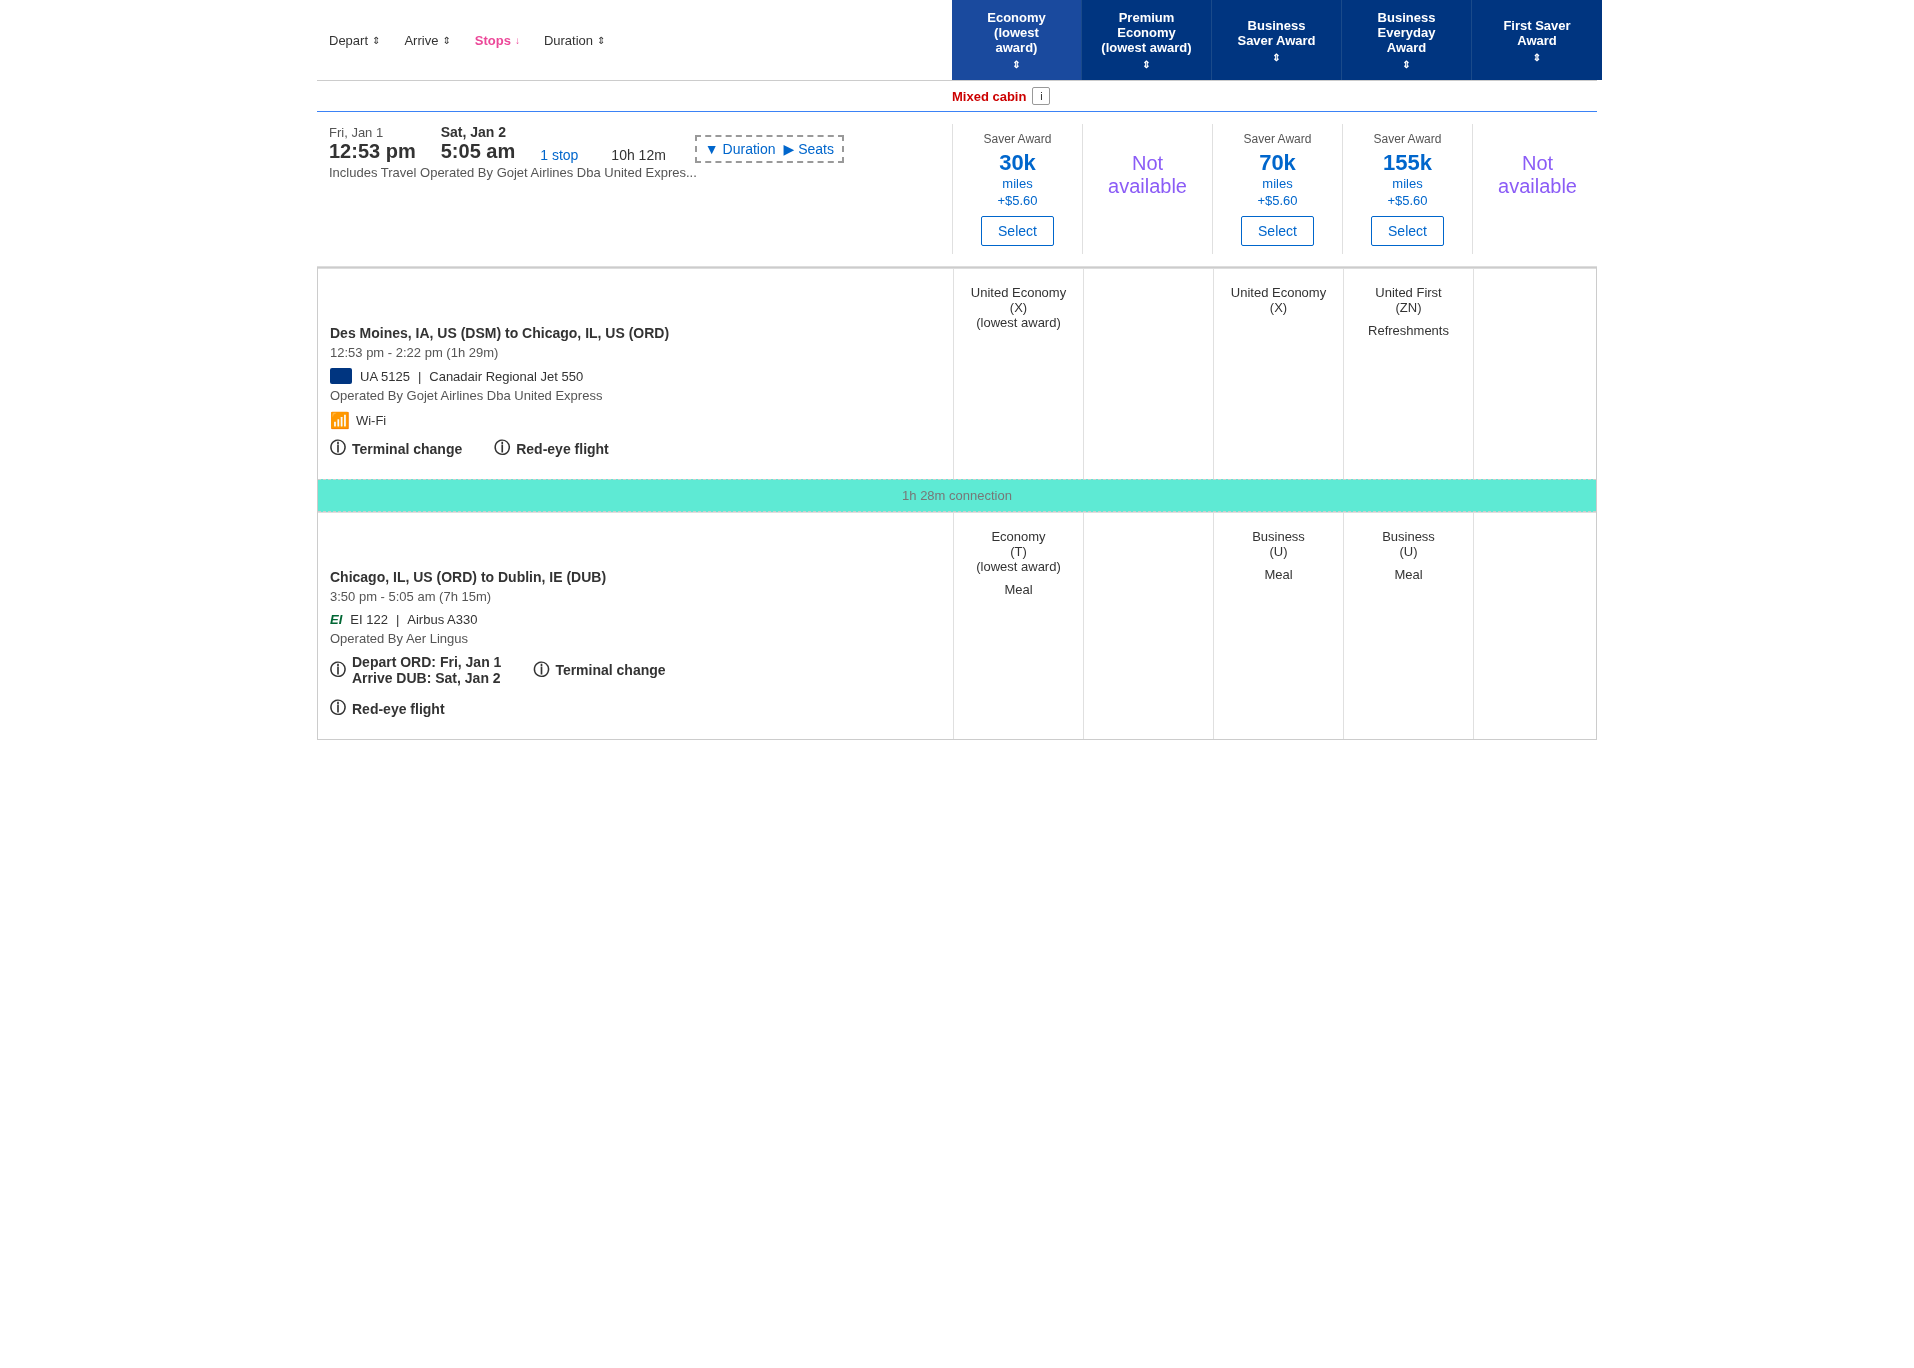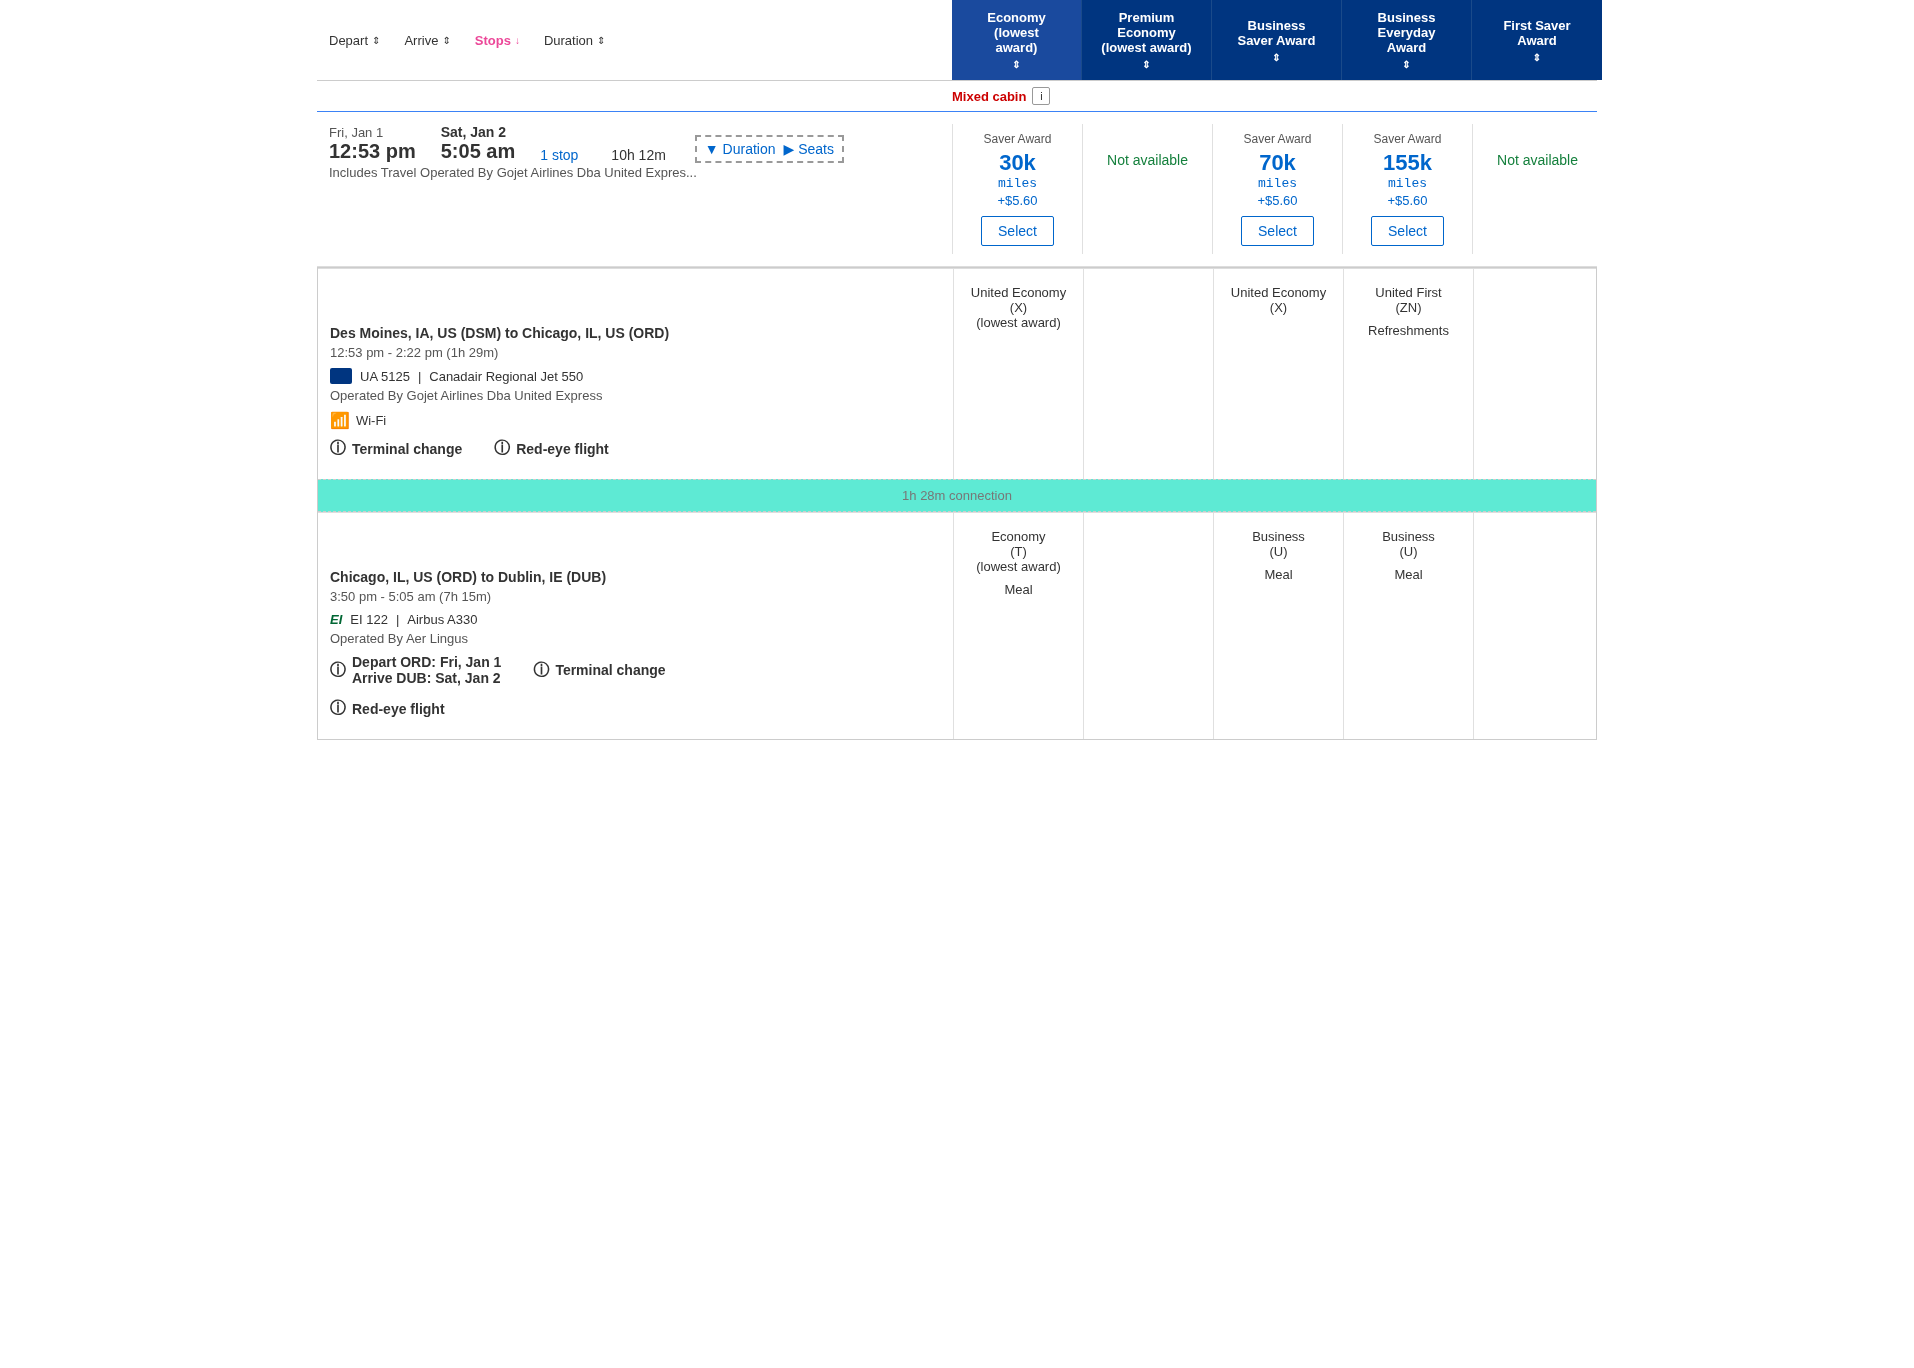--- a/index.html
+++ b/index.html
@@ -114,32 +114,32 @@
       text-align: center;
       padding: 8px;
       border-left: 1px solid #e0e0e0;
       display: flex;
       flex-direction: column;
       align-items: center;
       justify-content: flex-start;
     }
     .award-label { font-size: 12px; color: #555; margin-bottom: 4px; }
     .miles-amount { font-size: 22px; font-weight: bold; color: #0066cc; line-height: 1.2; }
-    .miles-unit { font-size: 13px; color: #0066cc; font-family: Liberation Mono, monospace; }
+    .miles-unit { font-size: 13px; color: #0066cc; }
     .plus-tax { font-size: 13px; color: #0066cc; margin: 2px 0 8px; }
     .select-btn {
       border: 1px solid #0066cc;
       color: #0066cc;
       background: #fff;
       padding: 6px 16px;
       cursor: pointer;
       font-size: 14px;
       border-radius: 2px;
     }
-    .not-available { font-size: 14px; color: #15803d; padding-top: 20px; }
+    .not-available { font-size: 20px; color: #8b5cf6; padding-top: 20px; }
 
     
     .details-section {
       border: 1px solid #ccc;
       margin: 0 0 12px 0;
     }
 
     .segment-row {
       display: flex;
       border-top: 1px solid #ddd;

